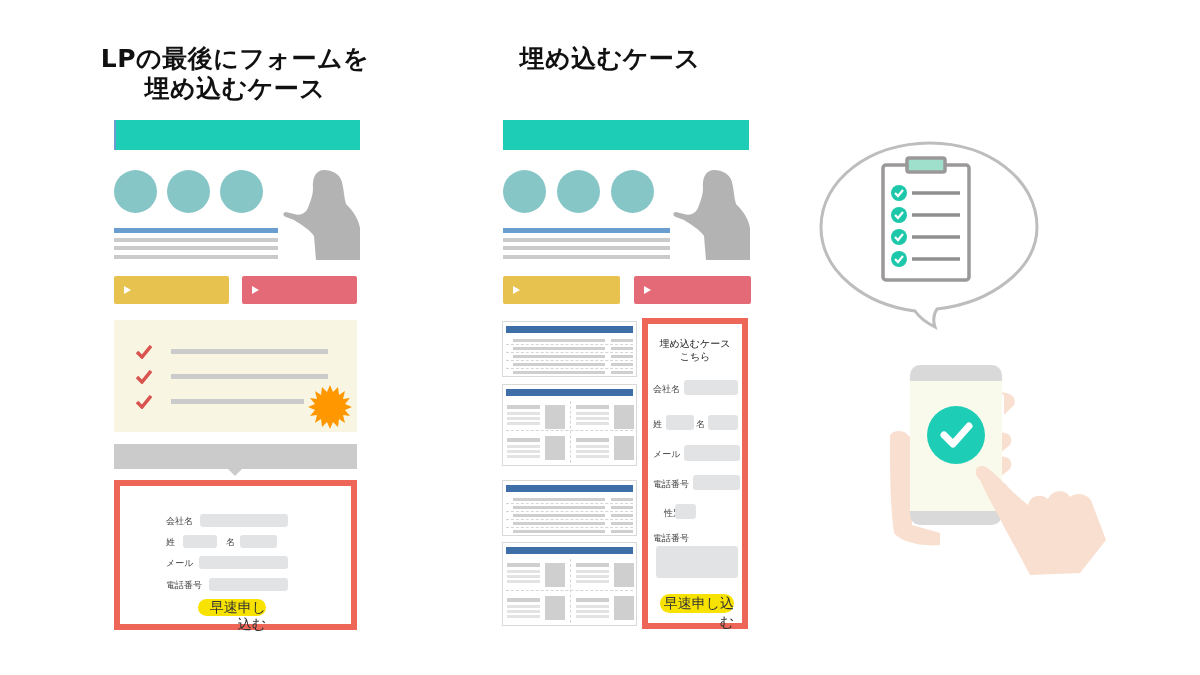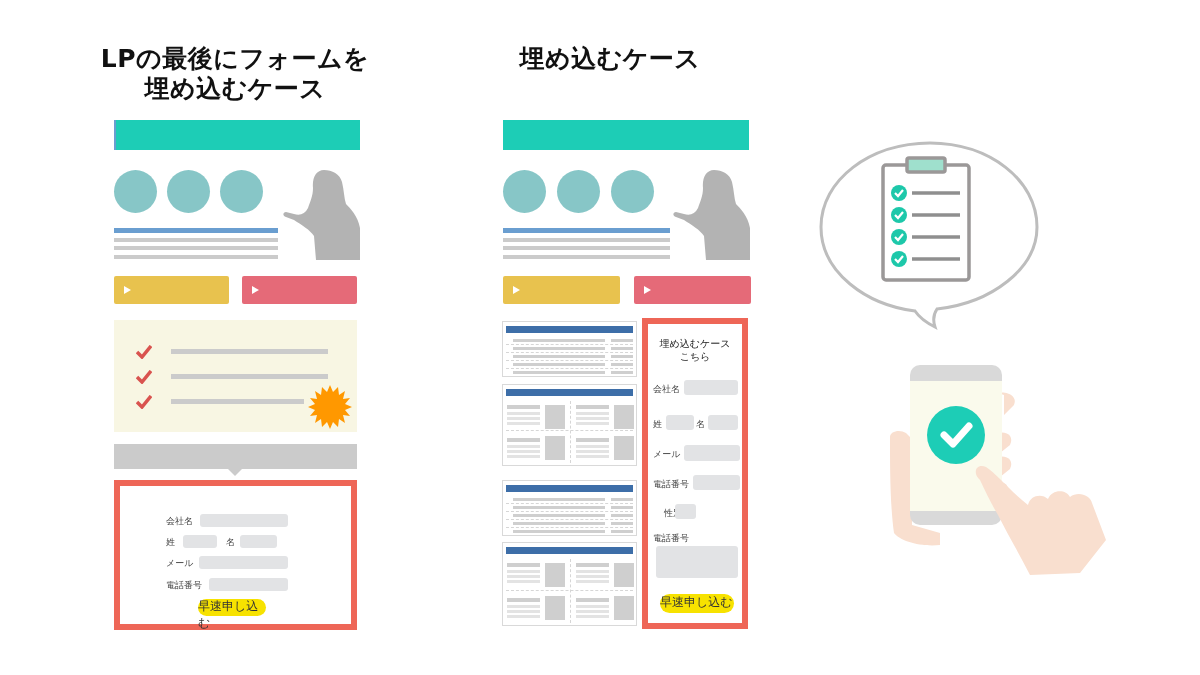--- a/index.html
+++ b/index.html
@@ -9,21 +9,21 @@
   .teal-bar { background: #1dcdb6; }
   .circle { border-radius: 50%; background: #87c6c7; }
   .blue-line { background: #6a9ed0; height: 5px; }
   .gray-line { background: #cbcbcb; height: 4px; }
   .btn-yellow { background: #e8c24e; border-radius: 2px; }
   .btn-red { background: #e56a78; border-radius: 2px; }
   .play { position: absolute; left: 10px; top: 50%; margin-top: -4px; width: 0; height: 0; border-left: 7px solid #fff; border-top: 4px solid transparent; border-bottom: 4px solid transparent; }
   .form-frame { border: 6px solid #ee6657; background: #fff; }
   .field { background: #e2e3e5; border-radius: 3px; position: absolute; }
   .lbl { position: absolute; font-size: 9px; color: #444; white-space: nowrap; }
-  .submit { position: absolute; background: #f7e200; border-radius: 12px; font-size: 12px; color: #333; text-align: left; font-family: Liberation Mono, monospace; }
+  .submit { position: absolute; background: #f7e200; border-radius: 12px; font-size: 14px; color: #333; text-align: right; }
   .card { position: absolute; border: 1px solid #d9d9d9; background: #fff; }
   .card-head { position: absolute; left: 5px; right: 5px; top: 5px; height: 8px; background: #3d6ea8; }
   .row-line { position: absolute; height: 3px; background: #cfcfcf; }
   .dash { position: absolute; height: 0; border-top: 1px dashed #d6d6d6; }
   .box { position: absolute; background: #cfcfcf; }
   .subline { position: absolute; height: 3px; background: #e3e3e3; }
 </style>
 </head>
 <body>
 

